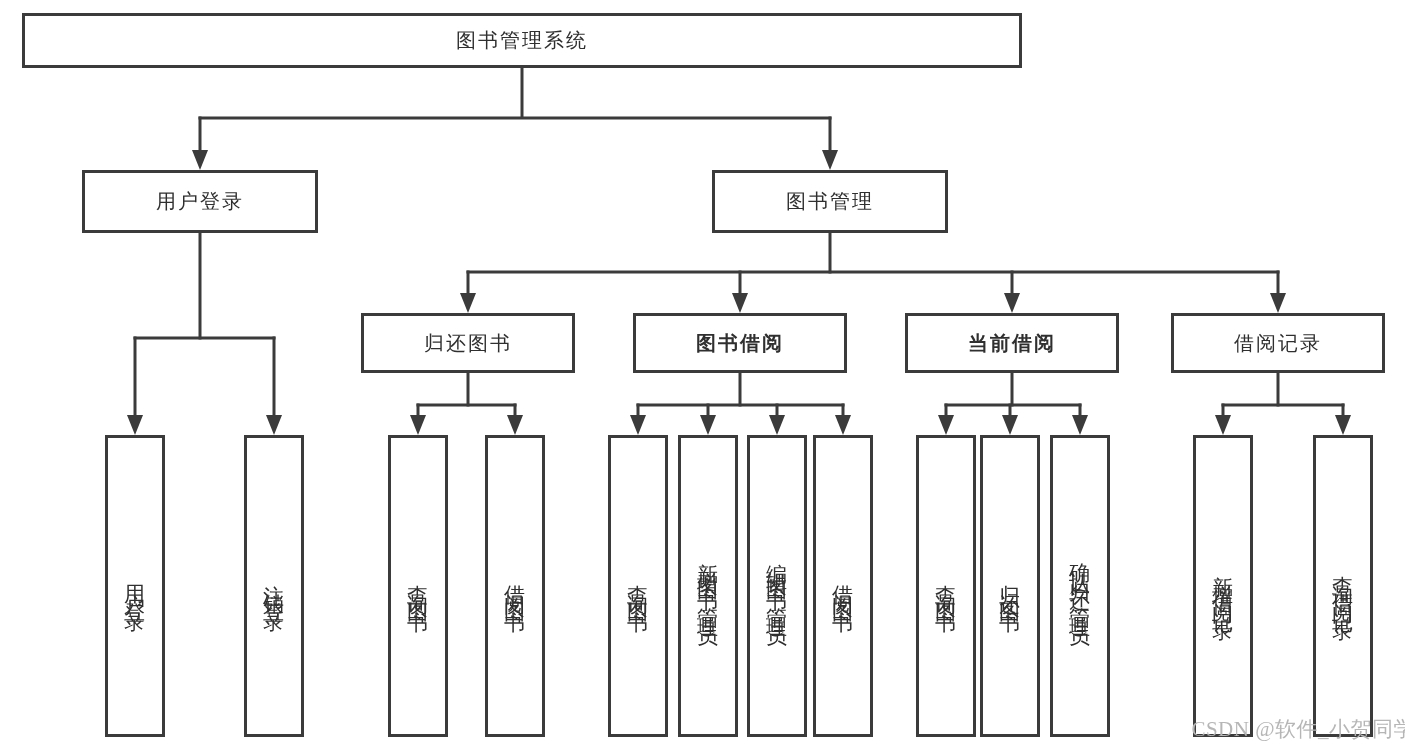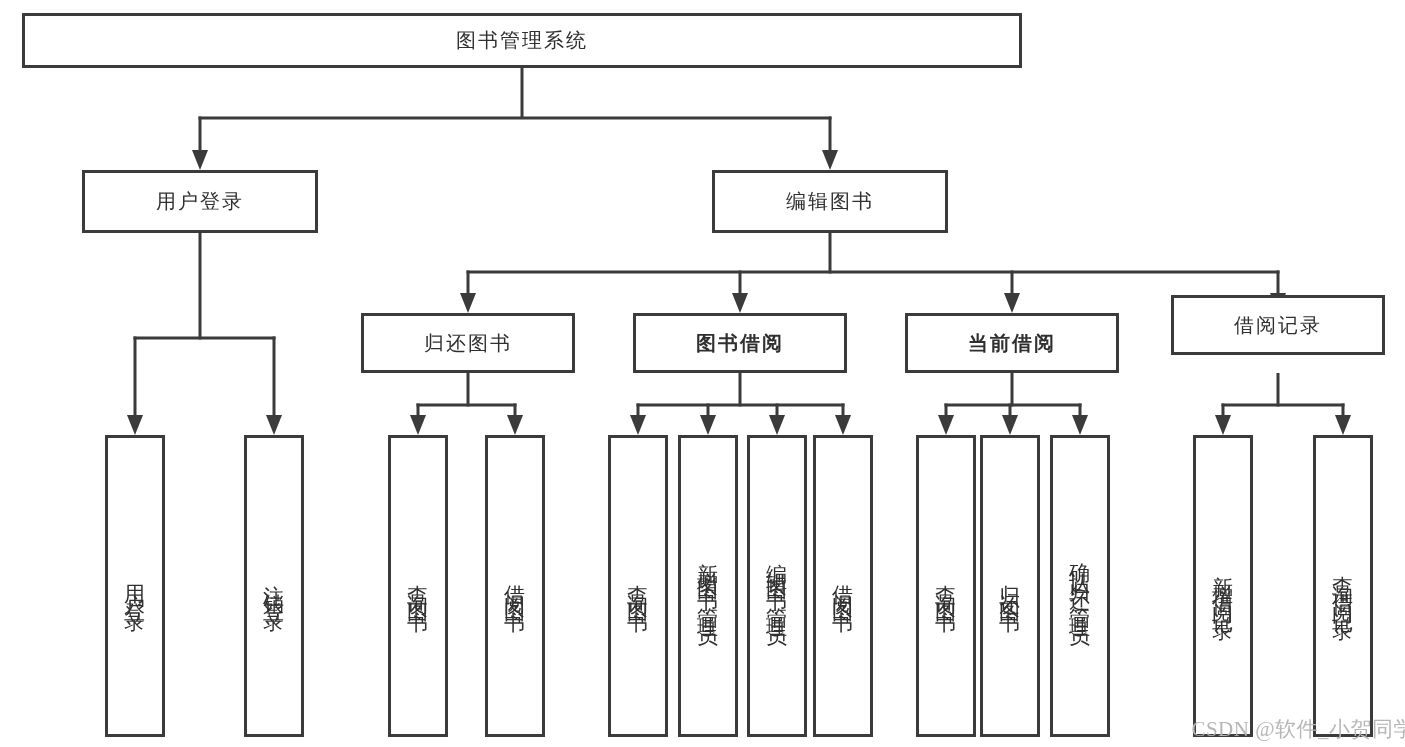--- a/index.html
+++ b/index.html
@@ -136,33 +136,33 @@
   </svg>
 
   <div class="box" style="left:22px; top:13px; width:1000px; height:55px;">
     <span class="node-text">图书管理系统</span>
   </div>
 
   <div class="box" style="left:82px; top:170px; width:236px; height:63px;">
     <span class="node-text">用户登录</span>
   </div>
   <div class="box" style="left:712px; top:170px; width:236px; height:63px;">
-    <span class="node-text">编辑图书</span>
+    <span class="node-text">图书管理</span>
   </div>
 
   <div class="box" style="left:361px; top:313px; width:214px; height:60px;">
     <span class="node-text">归还图书</span>
   </div>
   <div class="box" style="left:633px; top:313px; width:214px; height:60px;font-weight:bold;">
     <span class="node-text">图书借阅</span>
   </div>
   <div class="box" style="left:905px; top:313px; width:214px; height:60px;font-weight:bold;">
     <span class="node-text">当前借阅</span>
   </div>
-  <div class="box" style="left:1171px; top:295px; width:214px; height:60px;">
+  <div class="box" style="left:1171px; top:313px; width:214px; height:60px;">
     <span class="node-text">借阅记录</span>
   </div>
 
   <div class="box" style="left:105px; top:435px; width:60px; height:302px;">
     <span class="leaf-text">用户登录</span>
   </div>
   <div class="box" style="left:244px; top:435px; width:60px; height:302px;">
     <span class="leaf-text">注销登录</span>
   </div>
 

